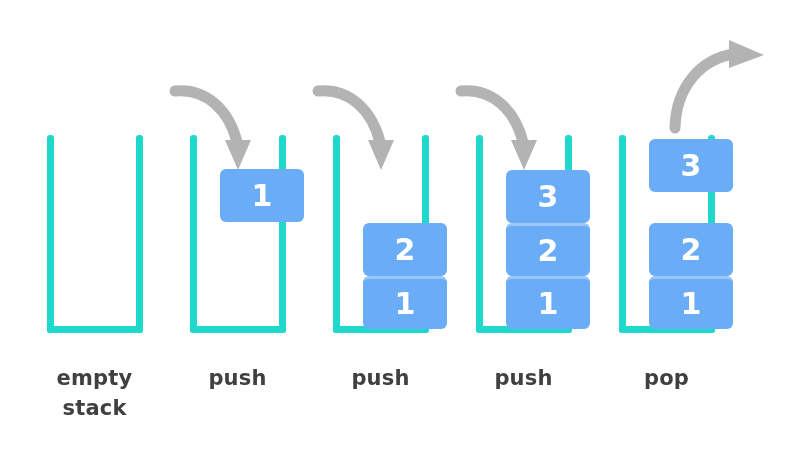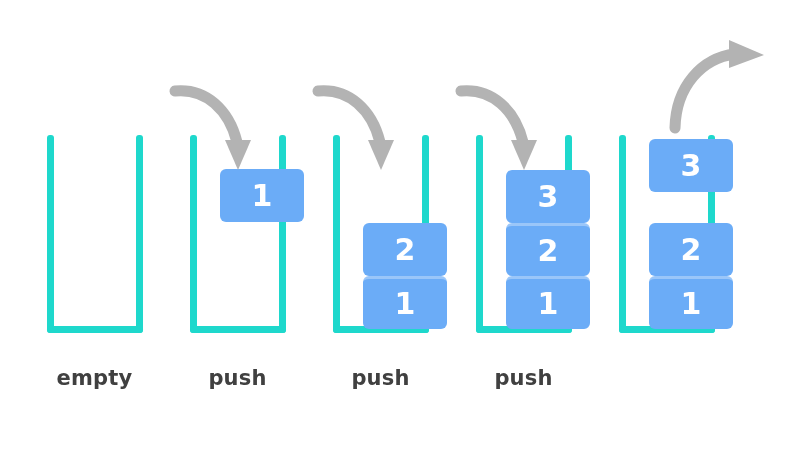--- a/index.html
+++ b/index.html
@@ -105,20 +105,21 @@
 <div id="stage" style="background: rgb(255, 255, 255);">
 
   <div class="stack-col" style="left:23px">
     <div class="container-shape">
       <div class="wall left" style="background: rgb(30, 216, 204);"></div>
       <div class="wall right" style="background: rgb(30, 216, 204);"></div>
       <div class="floor" style="background: rgb(30, 216, 204);"></div>
     </div>
     <div class="caption" style="color: rgb(64, 64, 64);">
       <span>empty</span>
+      <span class="line2">stack</span>
     </div>
   </div>
 
   <div class="stack-col" style="left:166px">
     <div class="container-shape">
       <div class="wall left" style="background: rgb(30, 216, 204);"></div>
       <div class="wall right" style="background: rgb(30, 216, 204);"></div>
       <div class="floor" style="background: rgb(30, 216, 204);"></div>
       <div class="item-box" style="top: 34px; background: rgb(107, 172, 247); color: rgb(255, 255, 255);">1</div>
     </div>
@@ -158,20 +159,24 @@
   </div>
 
   <div class="stack-col" style="left:595px">
     <div class="container-shape">
       <div class="wall left" style="background: rgb(30, 216, 204);"></div>
       <div class="wall right" style="background: rgb(30, 216, 204);"></div>
       <div class="floor" style="background: rgb(30, 216, 204);"></div>
       <div class="item-box" style="top: 4px; background: rgb(107, 172, 247); color: rgb(255, 255, 255);">3</div>
       <div class="item-box" style="top: 88px; background: rgb(107, 172, 247); color: rgb(255, 255, 255);">2</div>
       <div class="item-box seam-top" style="top: 141px; background: rgb(107, 172, 247); color: rgb(255, 255, 255);">1</div>
+    </div>
+    <div class="caption" style="color: rgb(64, 64, 64);">
+      <span>pop</span>
+      <span class="line2"></span>
     </div>
   </div>
 
   <svg class="arrows" viewBox="0 0 800 473">
     <defs>
       <g id="nothing"></g>
     </defs>
 
     <g>
       <path d="M175,91 C206,88 229,110 237,142" fill="none" stroke="#B3B3B3" stroke-width="11" stroke-linecap="round"></path>

